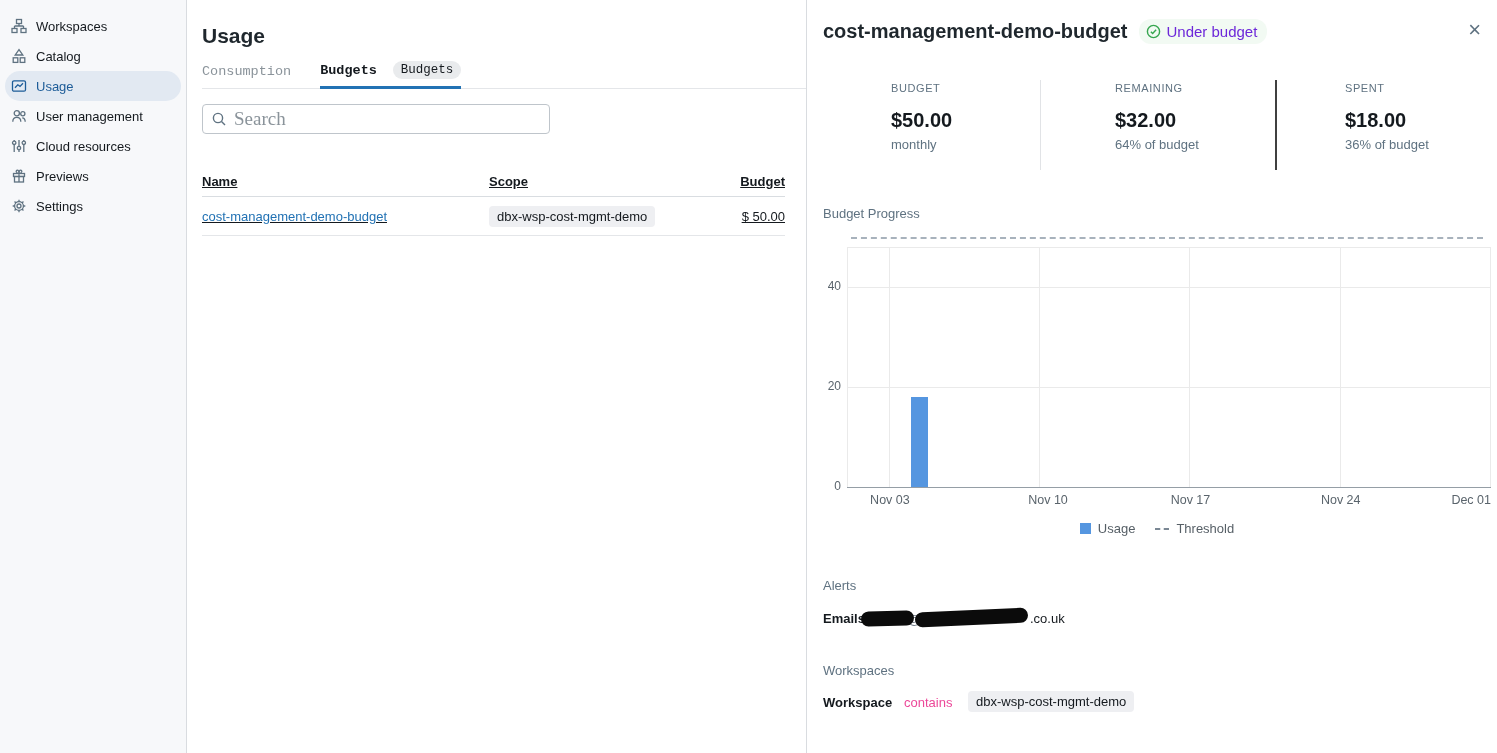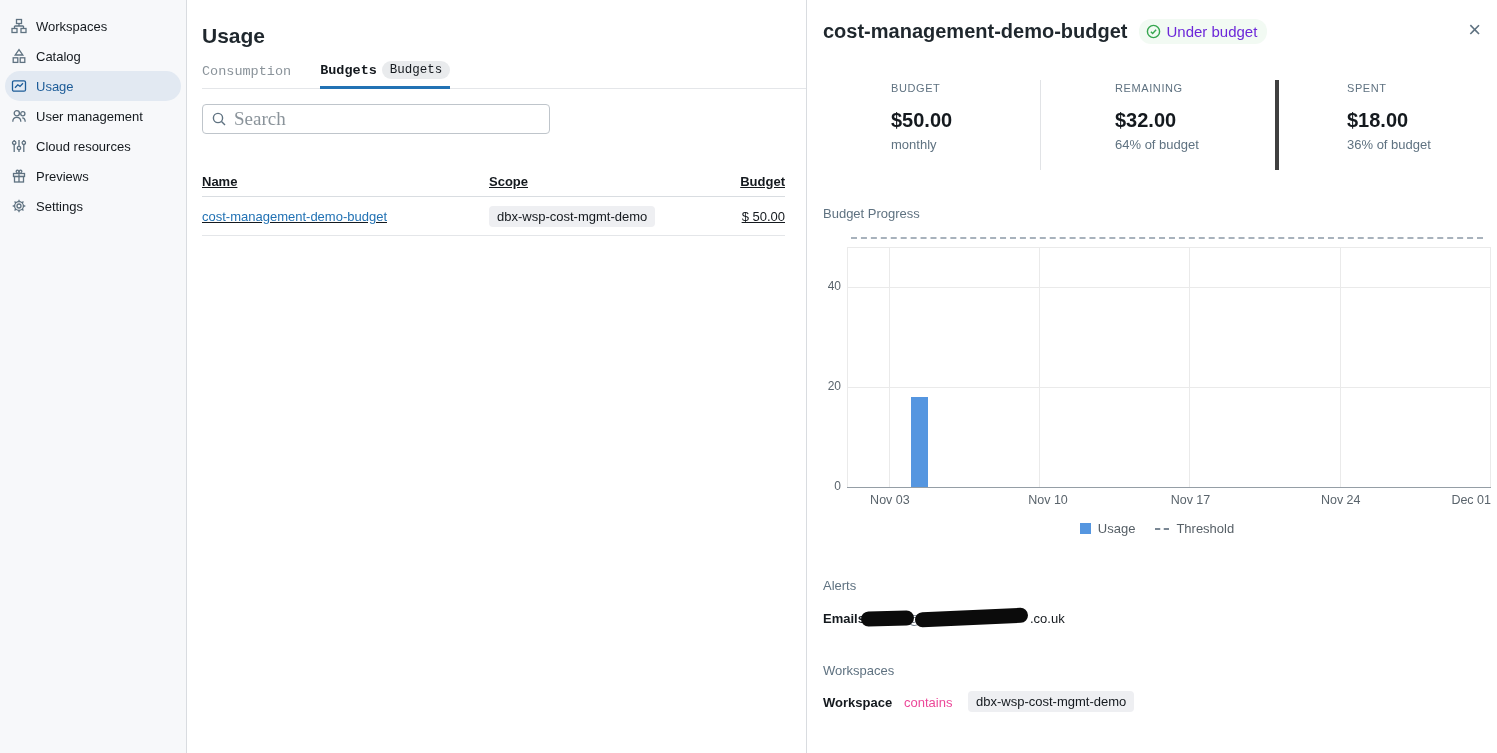--- a/index.html
+++ b/index.html
@@ -17,21 +17,21 @@
   .nav-item.selected, .nav-item.selected .label { color:#1D5C98; font-weight:400; }
   .nav-item svg { flex:0 0 16px; }
 
   
   .main { position:absolute; left:187px; top:0; width:619px; height:753px; background:#fff; }
   .main-inner { padding:24px 0 0 15px; }
   .page-title { font-size:21px; font-weight:700; color:#1F272D; }
   .tabbar { margin-top:13px; position:relative; width:604px; border-bottom:1px solid #E4E6E9; display:flex; align-items:flex-end;font-family:Liberation Mono, monospace; }
   .tab { font-size:13.5px; padding-bottom:9px; cursor:pointer; }
   .tab.inactive { color:#8A939A; margin-right:29px; }
-  .tab.active { color:#14191E; font-weight:600; display:flex; align-items:center; gap:5px;
+  .tab.active { color:#14191E; font-weight:600; display:flex; align-items:center; gap:16px;
     border-bottom:3px solid #2272B4; margin-bottom:-1px; padding-bottom:7px; }
   .preview-pill { background:#E9EBED; color:#14191E; font-weight:400; font-size:12.5px;
     border-radius:10px; padding:2px 8px; }
   .searchbox { margin-top:15px; width:348px; height:30px; border:1px solid #BFC5CB;
     border-radius:4px; display:flex; align-items:center; padding:0 8px; gap:7px; background:#fff; }
   .searchbox input { border:none; outline:none; flex:1; font-size:19px;
     font-family:Liberation Serif, serif; color:#14191E; background:transparent; }
   .searchbox input::placeholder { color:#8A939A; }
 
   .budget-table { margin-top:32px; width:583px; font-size:13px;text-decoration:underline; }
@@ -49,21 +49,21 @@
   .panel-title { font-size:20px; font-weight:700; color:#1F272D; }
   .status-badge { display:flex; align-items:center; gap:5px; background:#F2FAF3;
     border-radius:12px; padding:4px 10px 4px 7px; font-size:15px; color:#6d28d9; }
   .close-btn { position:absolute; right:16px; top:20px; font-size:22px; line-height:20px;
     color:#5F7281; cursor:pointer; background:none; border:none; font-family:"Liberation Sans",sans-serif; }
 
   .stats { position:absolute; left:16px; top:80px; width:659px; height:90px;
     display:grid; grid-template-columns:217px 235px 1fr; }
   .stat { padding-left:68px; }
   .stat:nth-child(2) { border-left:1px solid #E1E3E6; padding-left:74px; }
-  .stat:nth-child(3) { border-left:4px solid #404040; }
+  .stat:nth-child(3) { border-left:2px solid #404040; }
   .stat-label { font-size:11px; letter-spacing:.6px; color:#5F7281; margin-top:2px; }
   .stat-value { font-size:20px; font-weight:700; color:#14191E; margin-top:15px; }
   .stat-sub { font-size:13px; color:#5F7281; margin-top:5px; }
 
   .chart-heading { position:absolute; left:16px; top:206px; font-size:13px; color:#5F7281; }
   .chart { position:absolute; left:16px; top:225px; width:668px; height:282px; }
   .grid-h { position:absolute; height:0; border-top:1px solid #EAEAEA; }
   .grid-v { position:absolute; width:0; border-left:1px solid #EAEAEA; }
   .axis-x { position:absolute; height:0; border-top:1px solid #959EA6; }
   .threshold-line { position:absolute; height:0; border-top:2px dashed #A8B2BC; }

